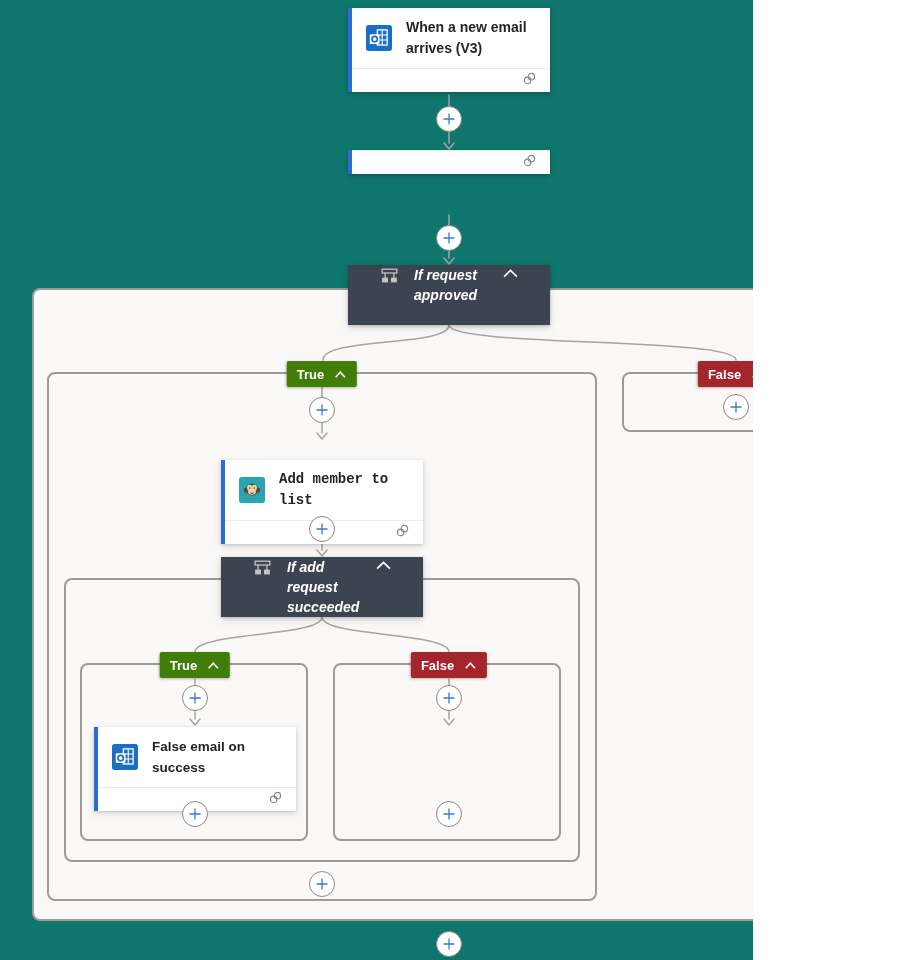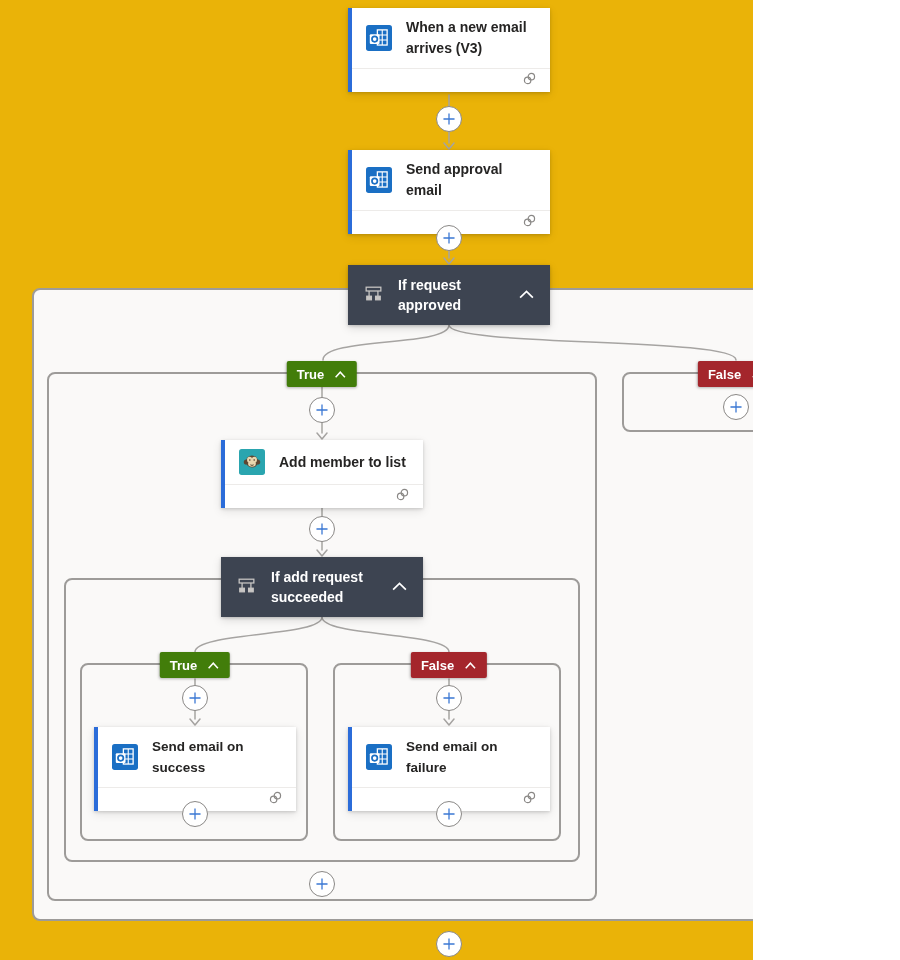--- a/index.html
+++ b/index.html
@@ -1,17 +1,17 @@
 <!DOCTYPE html>
 <html><head>
 <meta charset="utf-8">
 <style>
   html,body{margin:0;padding:0;background:#fff;}
   .canvas{
-    position:relative;width:753px;height:960px;background:#eab308;
+    position:relative;width:753px;height:960px;background:#0f766e;
     font-family:"Liberation Sans",sans-serif;overflow:hidden;
   }
   
   .container{
     position:absolute;background:#faf9f8;border:2px solid #9d9b99;
     border-radius:8px;box-sizing:border-box;
   }
   
   .connectors{position:absolute;left:0;top:0;z-index:5;pointer-events:none;}
   
@@ -23,22 +23,22 @@
   .card-main{display:flex;align-items:center;gap:14px;padding:9px 14px;}
   .card-title{font-size:14px;font-weight:700;color:#252423;line-height:21px;}
   .card-footer{
     border-top:1px solid #edebe9;height:23px;display:flex;align-items:center;
     justify-content:flex-end;padding-right:13px;
   }
   .node-icon{width:26px;height:26px;flex:none;display:block;}
   
   .cond{
     position:absolute;width:202px;height:60px;background:#3d4451;color:#fff;
-    display:flex;align-items:center;padding:0 15px;box-sizing:border-box;z-index:6;
-    cursor:pointer;box-shadow:0 1px 3px rgba(0,0,0,.2),0 3px 9px rgba(0,0,0,.13);
+    display:flex;padding:0 31px;box-sizing:border-box;z-index:6;
+    cursor:pointer;box-shadow:0 1px 3px rgba(0,0,0,.2),0 3px 9px rgba(0,0,0,.13);font-style:italic;
   }
   .cond-title{flex:1;font-size:14px;font-weight:700;line-height:20px;margin-left:14px;margin-right:4px;}
   
   .badge{
     position:absolute;transform:translateX(-50%);height:26px;
     display:inline-flex;align-items:center;gap:10px;padding:0 10px;color:#fff;
     font-size:13px;font-weight:700;border-radius:2px;z-index:7;cursor:pointer;
     box-shadow:0 1px 3px rgba(0,0,0,.28);white-space:nowrap;
   }
   .badge-true{background:#427d0a;}
@@ -106,32 +106,20 @@
     </div>
   </div>
 
   <div class="plus" style="left:436px;top:106px;">
     <svg width="26" height="26" viewBox="0 0 26 26">
         <path d="M13 7v12M7 13h12" stroke="#3b78d4" stroke-width="1.4" fill="none"></path>
       </svg>
   </div>
 
   <div class="card" style="left:348px;top:150px;">
-    <div class="card-main">
-      <span class="node-icon">
-        <svg width="26" height="26" viewBox="0 0 24 24">
-            <rect width="24" height="24" rx="2.5" fill="#1a6fc4"></rect>
-            <rect x="10.5" y="4.5" width="9" height="14" fill="none" stroke="#fff" stroke-width="1.2"></rect>
-            <path d="M10.5 9.2h9M10.5 13.8h9M15 4.5v14" stroke="#fff" stroke-width="1" fill="none"></path>
-            <rect x="3.5" y="8.5" width="9" height="9" rx="1" fill="#fff"></rect>
-            <circle cx="8" cy="13" r="2.5" fill="none" stroke="#1a6fc4" stroke-width="1.6"></circle>
-          </svg>
-      </span>
-      <span class="card-title">Send approval email</span>
-    </div>
     <div class="card-footer">
       <span>
         <svg width="15" height="15" viewBox="0 0 16 16" fill="none" stroke="#8a8886" stroke-width="1.3">
             <circle cx="6" cy="10" r="3.4"></circle>
             <circle cx="10" cy="6" r="3.4"></circle>
           </svg>
       </span>
     </div>
   </div>
 
@@ -179,21 +167,21 @@
     <svg width="26" height="26" viewBox="0 0 26 26">
         <path d="M13 7v12M7 13h12" stroke="#3b78d4" stroke-width="1.4" fill="none"></path>
       </svg>
   </div>
   <div class="plus" style="left:309px;top:397px;">
     <svg width="26" height="26" viewBox="0 0 26 26">
         <path d="M13 7v12M7 13h12" stroke="#3b78d4" stroke-width="1.4" fill="none"></path>
       </svg>
   </div>
 
-  <div class="card" style="left:221px;top:440px;">
+  <div class="card" style="left:221px;top:460px;font-family:Liberation Mono, monospace;">
     <div class="card-main">
       <span class="node-icon">
         <svg width="26" height="26" viewBox="0 0 24 24">
             <rect width="24" height="24" rx="2.5" fill="#2aa5af"></rect>
             <circle cx="6.8" cy="12" r="2.4" fill="#5d4632"></circle>
             <circle cx="17.2" cy="12" r="2.4" fill="#5d4632"></circle>
             <circle cx="12" cy="11.5" r="5.6" fill="#5d4632"></circle>
             <ellipse cx="9.8" cy="10" rx="2.4" ry="2.8" fill="#e9d6ae"></ellipse>
             <ellipse cx="14.2" cy="10" rx="2.4" ry="2.8" fill="#e9d6ae"></ellipse>
             <ellipse cx="12" cy="13.6" rx="3.6" ry="2.8" fill="#e9d6ae"></ellipse>
@@ -269,54 +257,32 @@
     <div class="card-main">
       <span class="node-icon">
         <svg width="26" height="26" viewBox="0 0 24 24">
             <rect width="24" height="24" rx="2.5" fill="#1a6fc4"></rect>
             <rect x="10.5" y="4.5" width="9" height="14" fill="none" stroke="#fff" stroke-width="1.2"></rect>
             <path d="M10.5 9.2h9M10.5 13.8h9M15 4.5v14" stroke="#fff" stroke-width="1" fill="none"></path>
             <rect x="3.5" y="8.5" width="9" height="9" rx="1" fill="#fff"></rect>
             <circle cx="8" cy="13" r="2.5" fill="none" stroke="#1a6fc4" stroke-width="1.6"></circle>
           </svg>
       </span>
-      <span class="card-title" style="font-size:13.5px;">Send email on success</span>
+      <span class="card-title" style="font-size:13.5px;">False email on success</span>
     </div>
     <div class="card-footer">
       <span>
         <svg width="15" height="15" viewBox="0 0 16 16" fill="none" stroke="#8a8886" stroke-width="1.3">
             <circle cx="6" cy="10" r="3.4"></circle>
             <circle cx="10" cy="6" r="3.4"></circle>
           </svg>
       </span>
     </div>
   </div>
 
-  <div class="card" style="left:348px;top:727px;">
-    <div class="card-main">
-      <span class="node-icon">
-        <svg width="26" height="26" viewBox="0 0 24 24">
-            <rect width="24" height="24" rx="2.5" fill="#1a6fc4"></rect>
-            <rect x="10.5" y="4.5" width="9" height="14" fill="none" stroke="#fff" stroke-width="1.2"></rect>
-            <path d="M10.5 9.2h9M10.5 13.8h9M15 4.5v14" stroke="#fff" stroke-width="1" fill="none"></path>
-            <rect x="3.5" y="8.5" width="9" height="9" rx="1" fill="#fff"></rect>
-            <circle cx="8" cy="13" r="2.5" fill="none" stroke="#1a6fc4" stroke-width="1.6"></circle>
-          </svg>
-      </span>
-      <span class="card-title" style="font-size:13.5px;">Send email on failure</span>
-    </div>
-    <div class="card-footer">
-      <span>
-        <svg width="15" height="15" viewBox="0 0 16 16" fill="none" stroke="#8a8886" stroke-width="1.3">
-            <circle cx="6" cy="10" r="3.4"></circle>
-            <circle cx="10" cy="6" r="3.4"></circle>
-          </svg>
-      </span>
-    </div>
-  </div>
 
   <div class="plus" style="left:182px;top:801px;">
     <svg width="26" height="26" viewBox="0 0 26 26">
         <path d="M13 7v12M7 13h12" stroke="#3b78d4" stroke-width="1.4" fill="none"></path>
       </svg>
   </div>
   <div class="plus" style="left:436px;top:801px;">
     <svg width="26" height="26" viewBox="0 0 26 26">
         <path d="M13 7v12M7 13h12" stroke="#3b78d4" stroke-width="1.4" fill="none"></path>
       </svg>

